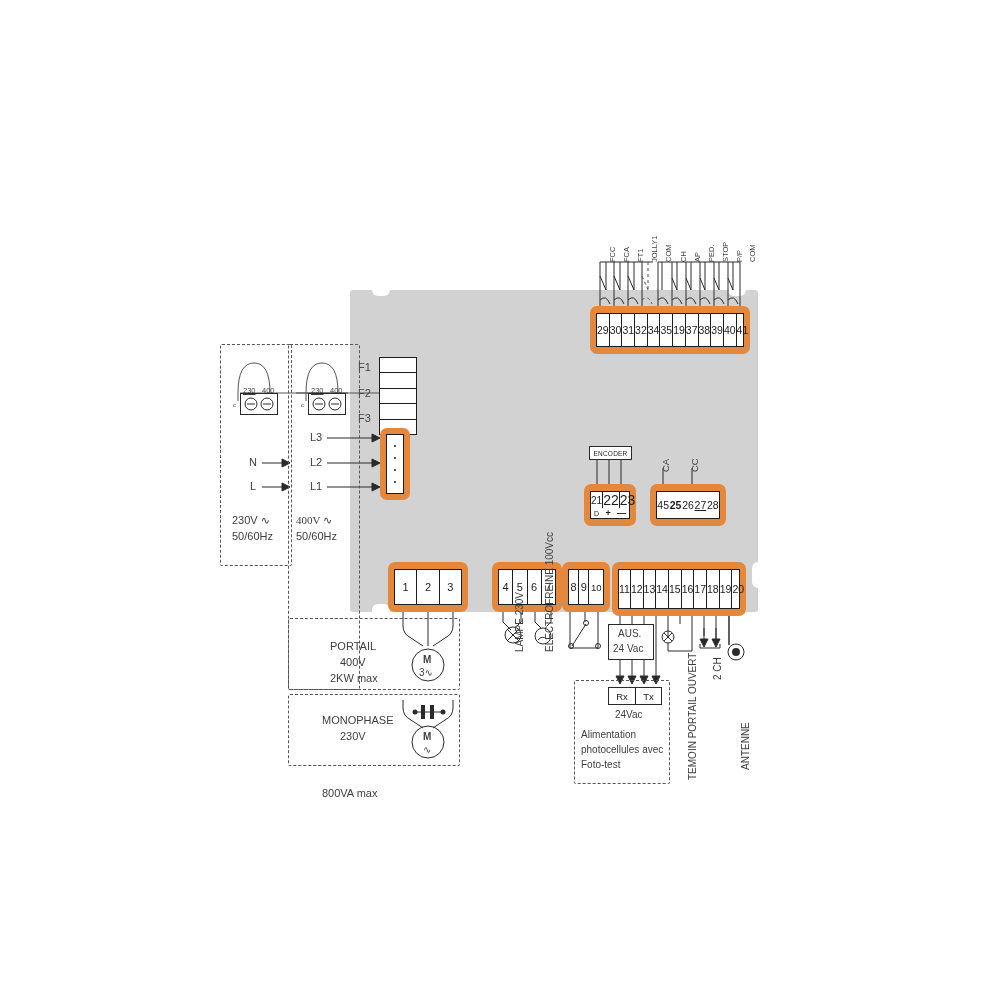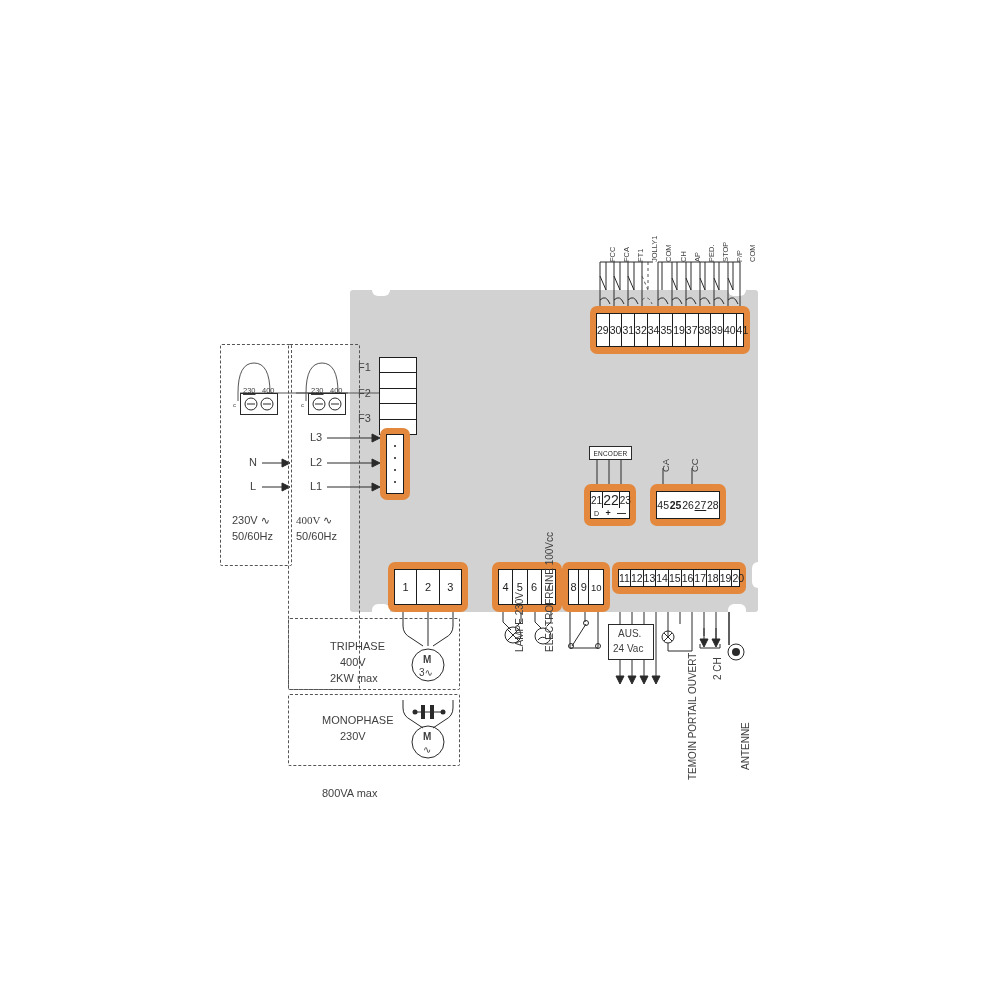--- a/index.html
+++ b/index.html
@@ -299,21 +299,21 @@
       <div class="vdot"></div>
     </div>
   </div>
 
   <div class="encbadge" style="left:589px;top:446px;width:43px;height:14px;line-height:12px;">ENCODER</div>
   <div class="strip small" style="left:584px;top:484px;width:52px;height:42px;">
     <div class="inner" style="flex-direction:column;">
       <div style="display:flex;flex:1 1 auto;">
         <div class="cell" style="font-size:10px;">21</div>
         <div class="cell" style="font-size:14px;">22</div>
-        <div class="cell" style="font-size:10px;">23</div>
+        <div class="cell" style="font-size:14px;">23</div>
       </div>
       <div style="display:flex;height:14px;">
         <div class="cell" style="font-size:7px;border:none;">D</div>
         <div class="cell" style="font-size:9px;border:none;font-weight:bold;">+</div>
         <div class="cell" style="font-size:9px;border:none;font-weight:bold;">—</div>
       </div>
     </div>
   </div>
 
   <div class="t sm rot" style="left:660px;top:472px;">CA</div>
@@ -372,21 +372,21 @@
     <div class="inner">
       <div class="cell">1</div>
       <div class="cell">2</div>
       <div class="cell">3</div>
     </div>
   </div>
 
   <div class="dashbox" style="left:288px;top:618px;width:172px;height:72px;"></div>
   <div class="dashbox" style="left:288px;top:694px;width:172px;height:72px;"></div>
 
-  <div class="t" style="left:330px;top:640px;">TRIPHASE</div>
+  <div class="t" style="left:330px;top:640px;">PORTAIL</div>
   <div class="t" style="left:340px;top:656px;">400V</div>
   <div class="t" style="left:330px;top:672px;">2KW max</div>
   <div class="t" style="left:423px;top:654px;font-weight:bold;font-size:10px;">M</div>
   <div class="t" style="left:419px;top:667px;font-size:10px;">3∿</div>
 
   <div class="t" style="left:322px;top:714px;">MONOPHASE</div>
   <div class="t" style="left:340px;top:730px;">230V</div>
   <div class="t" style="left:322px;top:746px;margin-top:41px;">800VA max</div>
   <div class="t" style="left:423px;top:731px;font-weight:bold;font-size:10px;">M</div>
   <div class="t" style="left:423px;top:744px;font-size:10px;">∿</div>
@@ -403,21 +403,21 @@
   <div class="t rot" style="left:544px;top:652px;font-size:10px;">ELECTROFREINE 100Vcc</div>
 
   <div class="strip" style="left:562px;top:562px;width:48px;height:50px;">
     <div class="inner">
       <div class="cell">8</div>
       <div class="cell">9</div>
       <div class="cell" style="font-size:9.5px;">10</div>
     </div>
   </div>
 
-  <div class="strip small" style="left:612px;top:562px;width:134px;height:32px;">
+  <div class="strip small" style="left:612px;top:562px;width:134px;height:54px;">
     <div class="inner">
       <div class="cell">11</div>
       <div class="cell">12</div>
       <div class="cell">13</div>
       <div class="cell">14</div>
       <div class="cell">15</div>
       <div class="cell">16</div>
       <div class="cell">17</div>
       <div class="cell">18</div>
       <div class="cell">19</div>
@@ -427,14 +427,26 @@
 
   <div class="solidbox" style="left:608px;top:624px;width:46px;height:36px;">
     <div class="t" style="left:9px;top:3px;font-size:10px;">AUS.</div>
     <div class="t" style="left:4px;top:18px;font-size:10px;">24 Vac</div>
   </div>
 
   <div class="t rot" style="left:687px;top:780px;font-size:10px;">TEMOIN PORTAIL OUVERT</div>
   <div class="t rot" style="left:712px;top:680px;font-size:10px;">2 CH</div>
   <div class="t rot" style="left:740px;top:770px;font-size:10px;">ANTENNE</div>
 
+  <div class="dashbox" style="left:574px;top:680px;width:96px;height:104px;">
+    <div class="solidbox" style="left:33px;top:6px;width:54px;height:18px;">
+      <div style="display:flex;height:100%;">
+        <div class="cell" style="font-size:9.5px;">Rx</div>
+        <div class="cell" style="font-size:9.5px;">Tx</div>
+      </div>
+    </div>
+    <div class="t" style="left:40px;top:28px;font-size:10px;">24Vac</div>
+    <div class="t" style="left:6px;top:48px;font-size:10px;">Alimentation</div>
+    <div class="t" style="left:6px;top:63px;font-size:10px;">photocellules avec</div>
+    <div class="t" style="left:6px;top:78px;font-size:10px;">Foto-test</div>
+  </div>
 
 </div>
 
 </body></html>

